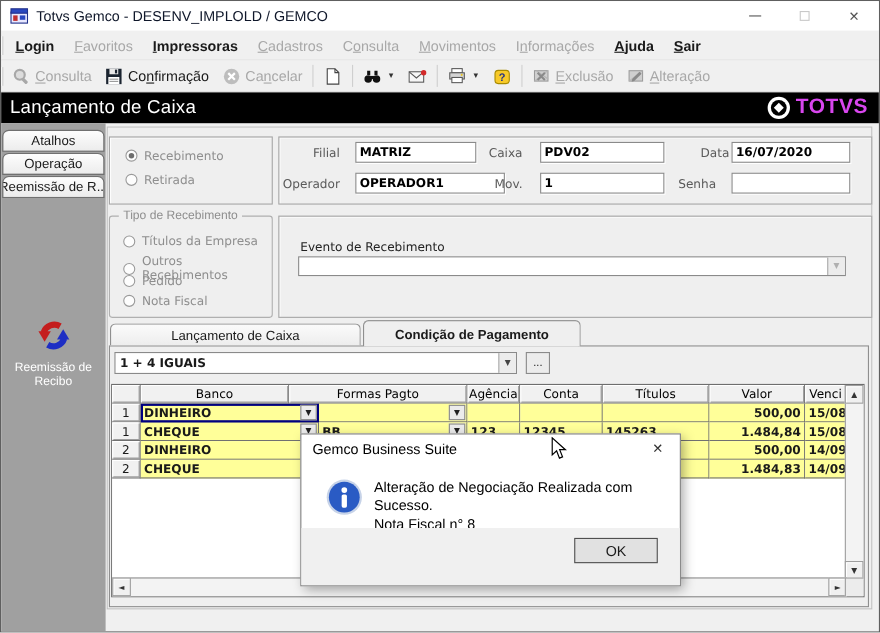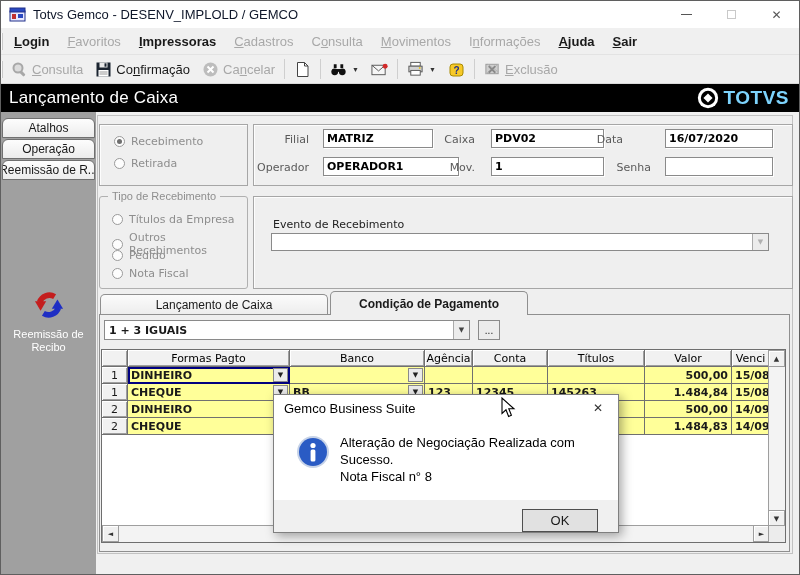--- a/index.html
+++ b/index.html
@@ -26,21 +26,21 @@
   .toolbar{position:absolute;left:0;top:54px;right:0;height:29px;background:#f0f0f0;display:flex;align-items:center;border-bottom:1px solid #d9d9d9;}
   .tb-btn{display:flex;align-items:center;gap:4px;padding:2px 6px;font-size:13px;white-space:nowrap;}
   .tb-btn.dis{color:#a8a8a8;}
   .tb-sep{width:1px;height:20px;background:#cfcfcf;margin:0 3px;}
   .tb-dd{font-size:7px;color:#333;margin-left:1px;}
   .icon16{width:17px;height:17px;display:inline-flex;align-items:center;justify-content:center;}
   
   .banner{position:absolute;left:0;top:83px;right:0;height:28px;background:#000;display:flex;align-items:center;}
   .banner-title{color:#fff;font-size:17px;margin-left:8px;letter-spacing:.2px;}
   .brand{margin-left:auto;margin-right:10px;display:flex;align-items:center;gap:5px;}
-  .brand-text{color:#7dd3fc;font-size:19px;font-weight:800;letter-spacing:.5px;}
+  .brand-text{color:#d946ef;font-size:19px;font-weight:800;letter-spacing:.5px;}
   
   .sidebar{position:absolute;left:0;top:111px;width:95px;bottom:0;background:#a0a0a0;padding-left:36px;}
   .side-tab{position:absolute;left:1px;width:93px;height:20px;background:linear-gradient(#fdfdfd,#ececec);
     border:1px solid #707070;border-radius:6px 6px 0 0;font-size:12px;display:flex;align-items:center;justify-content:center;white-space:nowrap;overflow:hidden;}
   .shortcut-icon{position:absolute;left:33px;top:178px;width:30px;height:30px;}
   .shortcut-label{position:absolute;left:4px;top:216px;width:87px;text-align:center;color:#fff;font-size:11px;line-height:13px;}
   
   .content-outline{position:absolute;left:96px;top:114px;width:696px;height:439px;border:1px solid #c2c2c2;background:#efefef;}
   .panel{position:absolute;border:1px solid #a6a6a6;box-shadow:1px 1px 0 #fdfdfd inset;background:#efefef;}
   .groupbox{position:absolute;border:1px solid #b0b0b0;border-radius:3px;background:#efefef;}
@@ -76,21 +76,21 @@
   .vtrack{position:absolute;right:0;top:0;width:17px;height:177px;background:#f3f3f3;border-left:1px solid #9e9e9e;}
   .htrack{position:absolute;left:0;bottom:0;height:17px;width:668px;background:#f3f3f3;border-top:1px solid #9e9e9e;}
   .corner{position:absolute;right:0;bottom:0;width:17px;height:17px;background:#ececec;border-top:1px solid #9e9e9e;border-left:1px solid #9e9e9e;}
   
   .dialog{position:absolute;left:272px;top:393px;width:346px;height:139px;background:#fff;border:1px solid #7f7f7f;box-shadow:3px 3px 10px rgba(0,0,0,.35);z-index:10;}
   .dlg-title{height:26px;display:flex;align-items:center;font-size:13px;padding-left:10px;color:#000;}
   .dlg-close{margin-left:auto;width:40px;height:100%;display:flex;align-items:center;justify-content:center;color:#333;font-size:12px;}
   .dlg-body{position:relative;height:72px;}
   .dlg-icon{position:absolute;left:22px;top:14px;width:34px;height:34px;}
   .dlg-text{position:absolute;left:66px;top:13px;font-size:13px;line-height:17px;color:#000;}
-  .dlg-footer{position:absolute;left:0;right:0;bottom:0;height:32px;background:#f0f0f0;}
+  .dlg-footer{position:absolute;left:0;right:0;bottom:0;height:52px;background:#f0f0f0;}
   .ok-btn{position:absolute;right:20px;top:9px;width:76px;height:23px;background:#e1e1e1;border:1px solid #4f4f4f;font-size:13px;display:flex;align-items:center;justify-content:center;}
   .cursor{position:absolute;left:500px;top:396px;z-index:20;}
 </style>
 </head>
 <body>
 
 <div class="window">
 
   <div class="titlebar">
     <svg class="app-icon" viewBox="0 0 17 15">
@@ -214,20 +214,30 @@
         <div class="tb-btn dis">
           <span class="icon16">
             <svg width="18" height="16" viewBox="0 0 18 16">
               <rect x="2" y="3" width="13" height="10" fill="#cfcfcf" stroke="#9a9a9a"></rect>
               <path d="M2 13 L15 3 M4 3 L15 11" stroke="#b5b5b5"></path>
               <path d="M5 5 L12 12 M12 5 L5 12" stroke="#8a8a8a" stroke-width="2"></path>
             </svg>
           </span>
           <span><u>E</u>xclusão</span>
         </div>
+        <div class="tb-btn dis">
+          <span class="icon16">
+            <svg width="18" height="16" viewBox="0 0 18 16">
+              <rect x="2" y="3" width="13" height="10" fill="#cfcfcf" stroke="#9a9a9a"></rect>
+              <path d="M2 13 L15 3" stroke="#b5b5b5"></path>
+              <path d="M5 11 L12 4 L14 6 L7 13 L4.5 13.6 Z" fill="#8a8a8a"></path>
+            </svg>
+          </span>
+          <span><u>A</u>lteração</span>
+        </div>
       </div>
   </div>
 
   <div class="banner">
     <span class="banner-title">Lançamento de Caixa</span>
     <div class="brand">
       <svg width="22" height="22" viewBox="0 0 26 26">
         <circle cx="13" cy="13" r="12" fill="#fff"></circle>
         <circle cx="13" cy="13" r="8.5" fill="#000"></circle>
         <rect x="9.2" y="9.2" width="7.6" height="7.6" fill="#fff" transform="rotate(45 13 13)"></rect>
@@ -260,21 +270,21 @@
       <span class="rdot"></span>
       <span>Retirada</span>
     </div>
   </div>
 
   <div class="panel" style="left:252px;top:123px;width:540px;height:62px;"></div>
   <div class="flabel" style="left:252px;top:132px;width:56px;">Filial</div>
   <div class="finput" style="left:322px;top:128px;width:110px;height:19px;">MATRIZ</div>
   <div class="flabel" style="left:438px;top:132px;width:36px;">Caixa</div>
   <div class="finput" style="left:490px;top:128px;width:113px;height:19px;">PDV02</div>
-  <div class="flabel" style="left:586px;top:132px;width:36px;">Data</div>
+  <div class="flabel" style="left:626px;top:132px;width:36px;">Data</div>
   <div class="finput" style="left:664px;top:128px;width:108px;height:19px;">16/07/2020</div>
   <div class="flabel" style="left:252px;top:160px;width:56px;">Operador</div>
   <div class="finput" style="left:322px;top:156px;width:136px;height:19px;">OPERADOR1</div>
   <div class="flabel" style="left:438px;top:160px;width:36px;">Mov.</div>
   <div class="finput" style="left:490px;top:156px;width:113px;height:19px;">1</div>
   <div class="flabel" style="left:614px;top:160px;width:36px;">Senha</div>
   <div class="finput" style="left:664px;top:156px;width:108px;height:19px;"></div>
 
   <div class="groupbox" style="left:98px;top:195px;width:149px;height:93px;">
     <span class="gb-title">Tipo de Recebimento</span>
@@ -303,31 +313,31 @@
   <div class="combo" style="left:270px;top:232px;width:498px;height:18px;">
     <span></span>
     <span class="arrow-btn dis">▼</span>
   </div>
 
   <div class="tab" style="left:99px;top:293px;width:228px;height:20px;z-index:2;">Lançamento de Caixa</div>
   <div class="tab active" style="left:329px;top:290px;width:198px;height:24px;">Condição de Pagamento</div>
   <div class="tabbody"></div>
 
   <div class="combo" style="left:103px;top:319px;width:366px;height:20px;z-index:2;">
-    <span>1 + 3 IGUAIS</span>
+    <span>1 + 4 IGUAIS</span>
     <span class="arrow-btn">▼</span>
   </div>
   <div class="more-btn" style="left:477px;top:319px;width:22px;height:20px;">...</div>
 
   <div class="grid">
     <div>
         <div class="grow">
           <div class="gc hdr" style="width: 26px;"></div>
+          <div class="gc hdr" style="width: 135px;">Banco</div>
           <div class="gc hdr" style="width: 162px;">Formas Pagto</div>
-          <div class="gc hdr" style="width: 135px;">Banco</div>
           <div class="gc hdr" style="width: 48px;">Agência</div>
           <div class="gc hdr" style="width: 75px;">Conta</div>
           <div class="gc hdr" style="width: 97px;">Títulos</div>
           <div class="gc hdr" style="width: 87px;">Valor</div>
           <div class="gc hdr" style="width: 38px;">Venci</div>
         </div>
         <div class="grow">
           <div class="gc rownum" style="width: 26px;">1</div>
           <div class="gc data focus" style="width: 162px;">DINHEIRO<span class="cell-dd">▼</span></div>
           <div class="gc data" style="width: 135px;">

